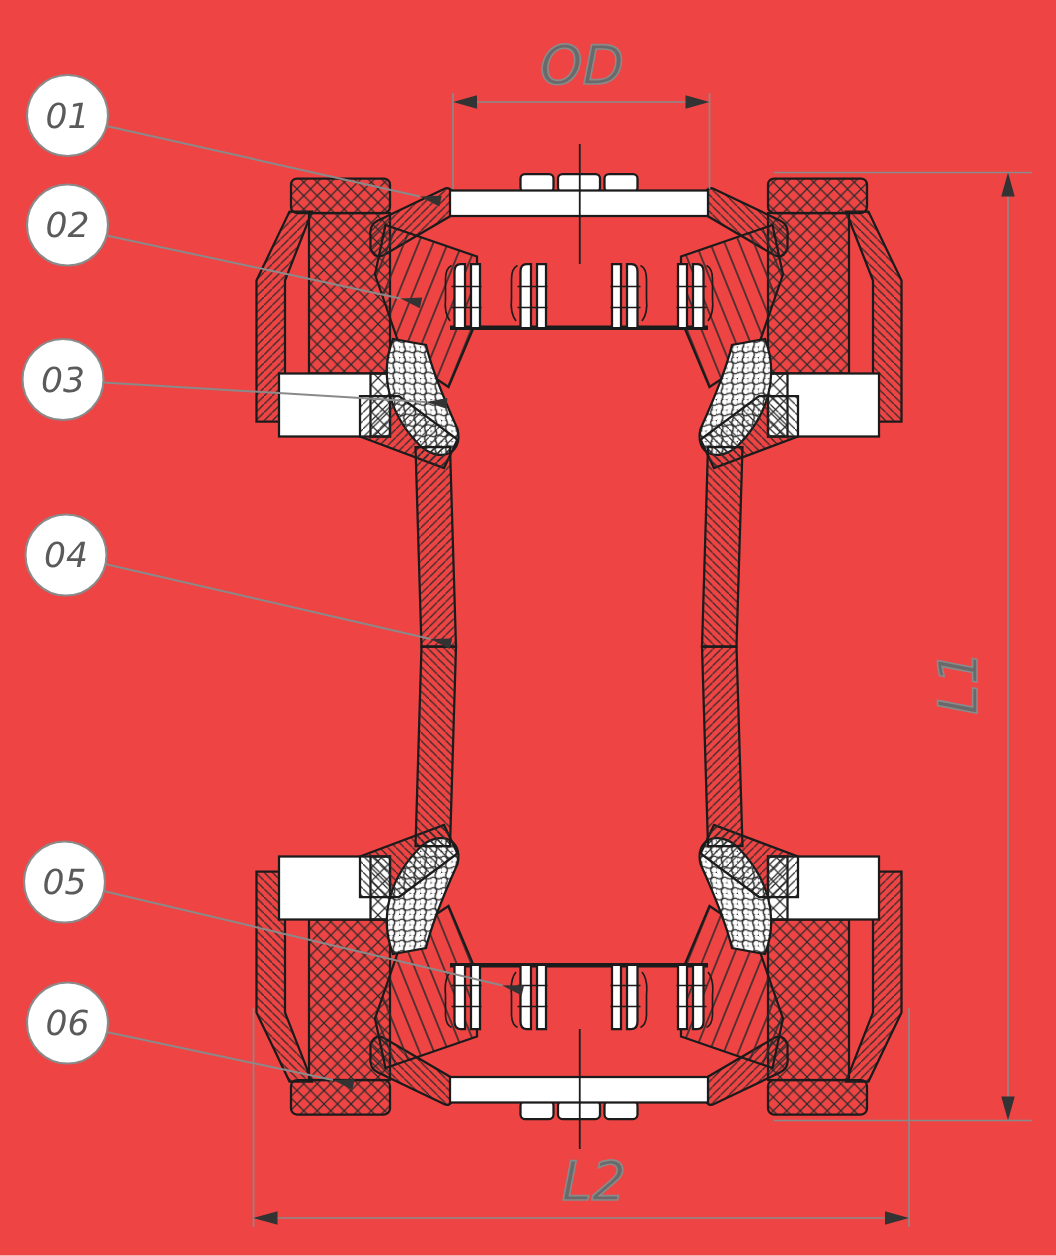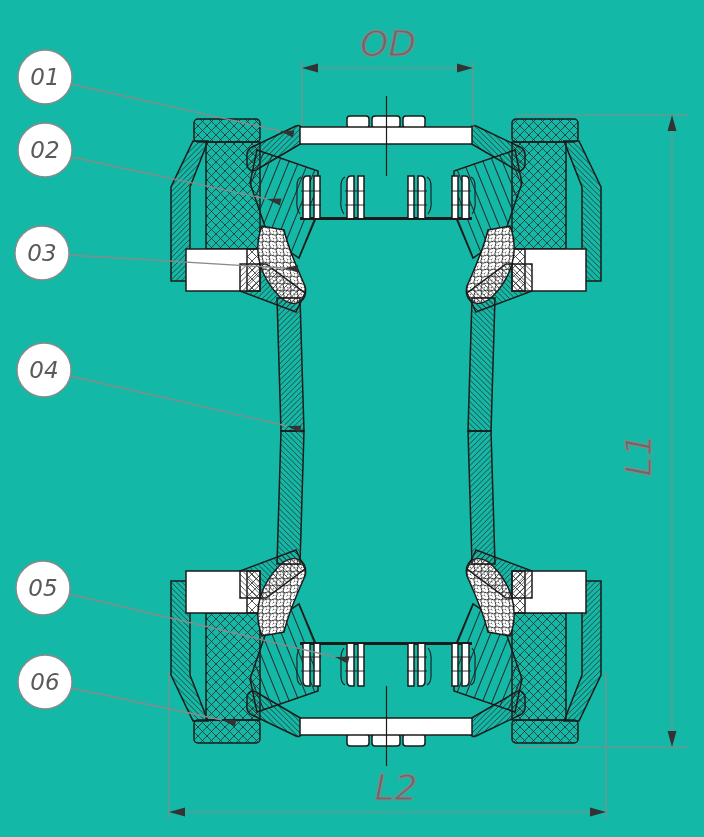--- a/index.html
+++ b/index.html
@@ -1,16 +1,16 @@
 <!DOCTYPE html>
 <html><head>
 <meta charset="utf-8">
 <style>
   html,body{margin:0;padding:0;background:#ffffff;}
-  .stage{position:relative;width:704px;height:837px;background:#14b8a6;overflow:hidden;}
+  .stage{position:relative;width:704px;height:837px;background:#ef4444;overflow:hidden;}
   svg{display:block;}
   text{font-family:"DejaVu Sans", sans-serif;font-style:italic;}
   .balloon-label{font-size:23px;fill:#5a5a5a;}
   .dim-label{font-size:36px;fill:#6a6a6a;}
 </style>
 </head>
 <body>
 
 <div class="stage">
 <svg width="704" height="837" viewBox="0 0 704 837">

